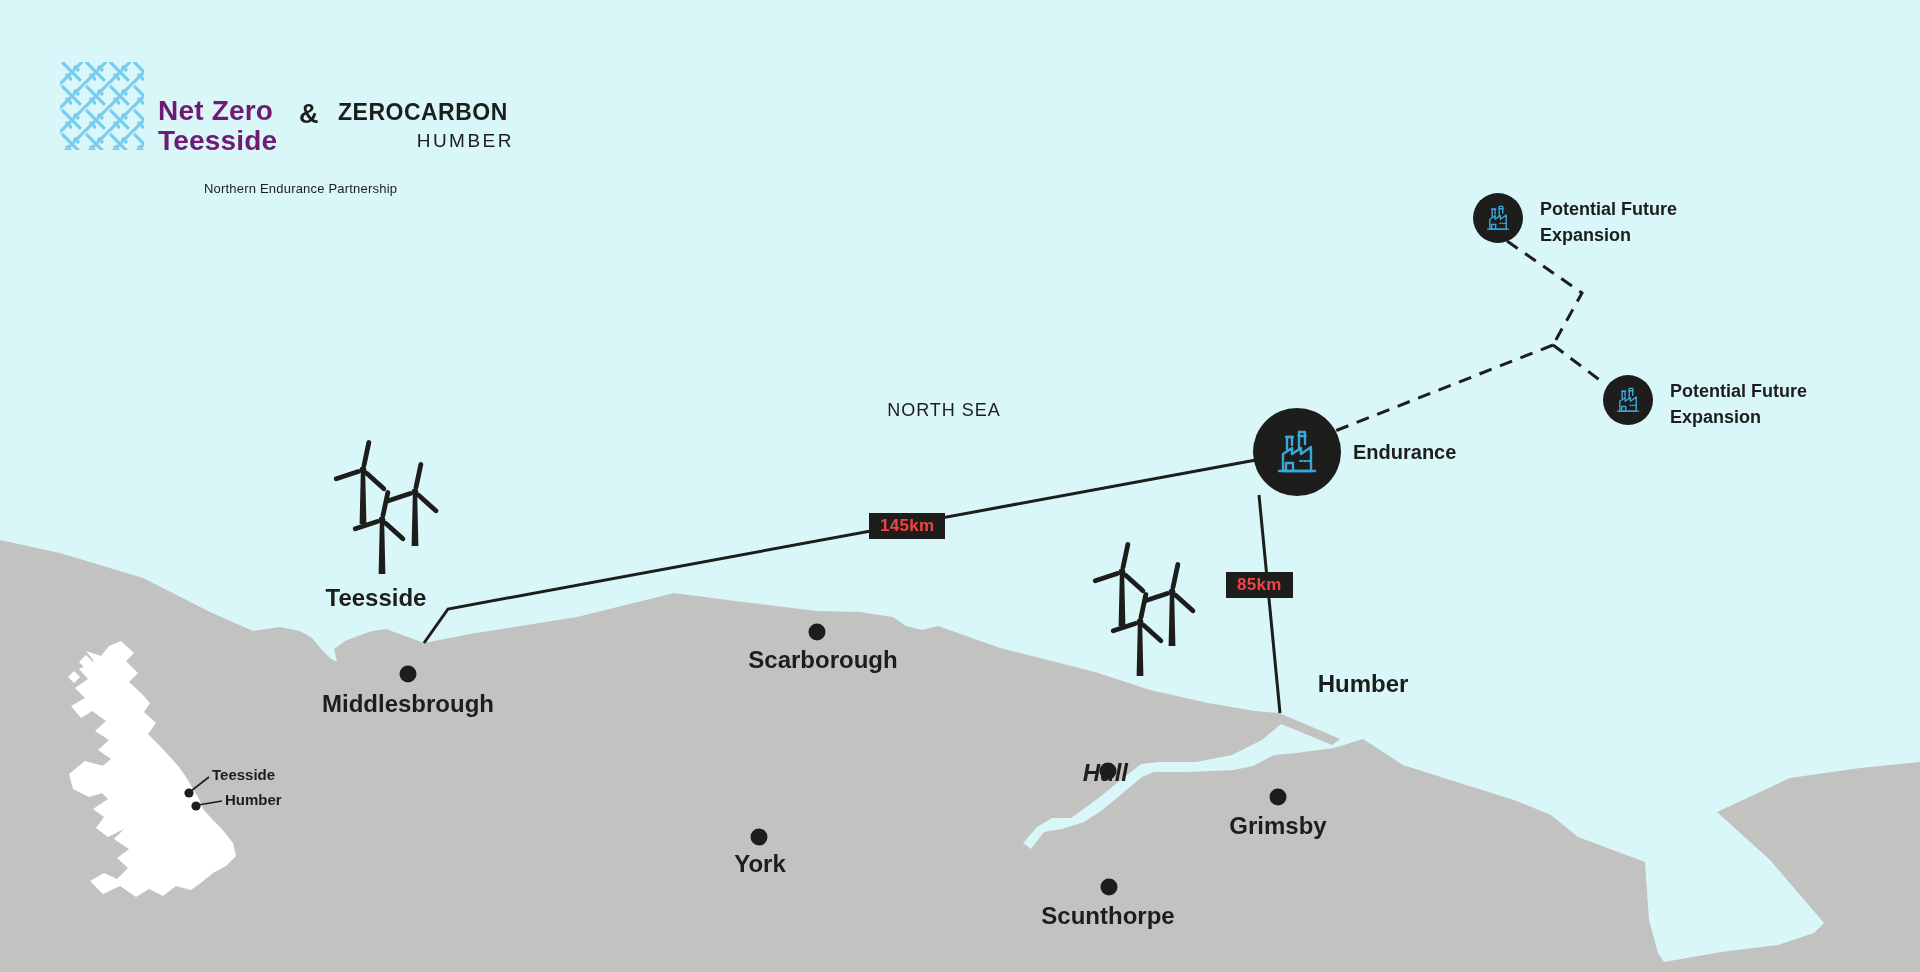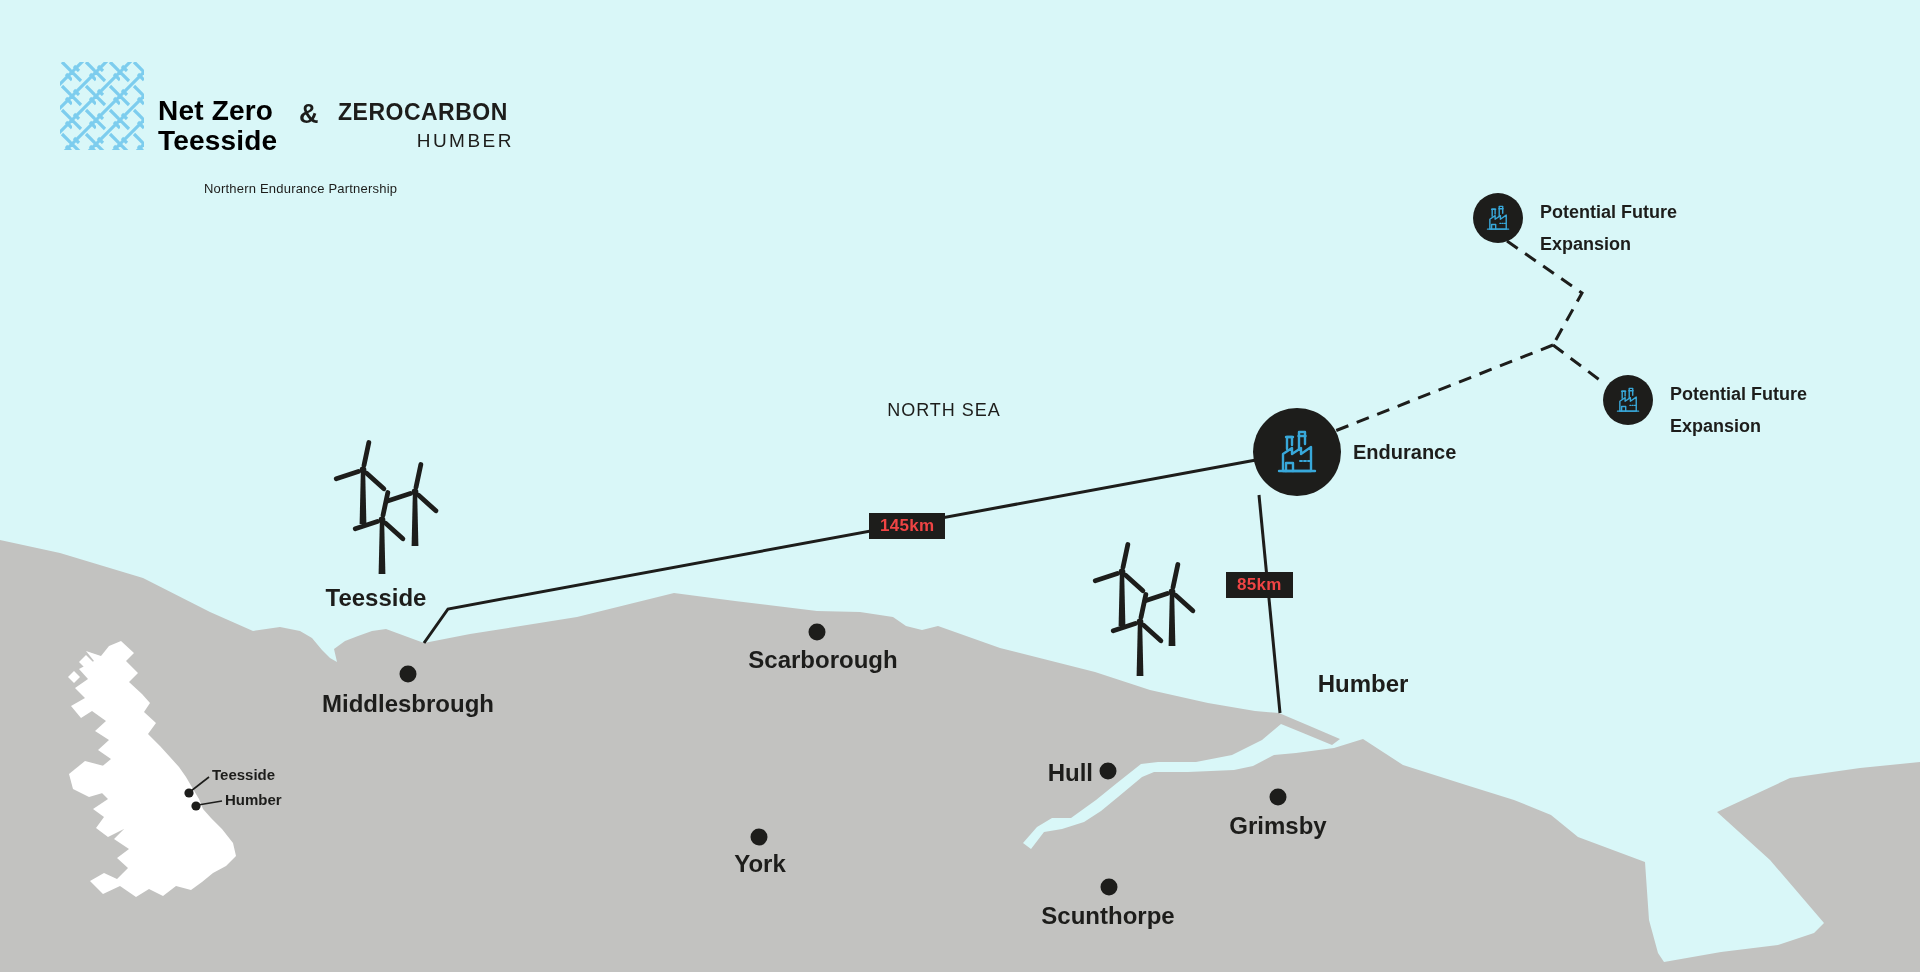--- a/index.html
+++ b/index.html
@@ -7,37 +7,37 @@
     position:relative;width:1920px;height:972px;overflow:hidden;
     background:#d9f7f8;
     font-family:"Liberation Sans",sans-serif;
     color:#1d1d1b;
   }
   .map-svg{position:absolute;left:0;top:0;width:1920px;height:972px;}
   .abs{position:absolute;white-space:nowrap;}
   .ctr{transform:translateX(-50%);text-align:center;}
 
   
-  .brand1{left:158px;top:96px;font-size:28px;line-height:30px;font-weight:700;color:#000000;letter-spacing:.2px;}
+  .brand1{left:158px;top:96px;font-size:28px;line-height:30px;font-weight:700;color:#701a75;letter-spacing:.2px;}
   .brand-amp{left:299px;top:99px;font-size:27px;font-weight:700;color:#1d1d1b;}
   .brand2a{left:338px;top:99px;font-size:23px;font-weight:800;color:#1d1d1b;letter-spacing:.5px;}
   .brand2b{left:338px;top:130px;width:176px;text-align:right;font-size:19px;font-weight:500;color:#1d1d1b;letter-spacing:2.5px;}
   .subtitle{left:204px;top:181px;font-size:13px;font-weight:500;color:#1d1d1b;letter-spacing:.2px;}
 
   .sea-label{left:944px;top:400px;font-size:18px;font-weight:400;letter-spacing:1px;}
   .region-label{font-size:24px;font-weight:700;}
   .city-label{font-size:24px;font-weight:700;}
   .small-label{font-size:15px;font-weight:600;}
 
   .badge{
     background:#1d1d1b;color:#ef4444;font-size:17px;font-weight:700;
     padding:3px 11px;letter-spacing:.3px;
   }
   .endurance-label{left:1353px;top:441px;font-size:20px;font-weight:700;}
-  .expansion-label{font-size:18px;line-height:32px;font-weight:700;white-space:normal;width:160px;}
+  .expansion-label{font-size:18px;line-height:26px;font-weight:700;white-space:normal;width:160px;}
 </style>
 </head>
 <body>
 
 <div class="stage">
 
   <svg class="map-svg" viewBox="0 0 1920 972">
     <defs>
       <pattern id="mazepat" width="24" height="24" patternUnits="userSpaceOnUse">
         <g fill="none" stroke="#7dcdee" stroke-width="3.2">
@@ -162,21 +162,21 @@
   <div class="abs brand2b">HUMBER</div>
   <div class="abs subtitle">Northern Endurance Partnership</div>
 
   <div class="abs ctr sea-label">NORTH SEA</div>
 
   <div class="abs ctr region-label" style="left:376px;top:584px;">Teesside</div>
   <div class="abs ctr region-label" style="left:1363px;top:670px;">Humber</div>
 
   <div class="abs ctr city-label" style="left:408px;top:690px;">Middlesbrough</div>
   <div class="abs ctr city-label" style="left:823px;top:646px;text-align:right;">Scarborough</div>
-  <div class="abs city-label" style="right:827px;top:759px;">Hull</div>
+  <div class="abs city-label" style="right:792px;top:759px;font-style:italic;">Hull</div>
   <div class="abs ctr city-label" style="left:760px;top:850px;">York</div>
   <div class="abs ctr city-label" style="left:1278px;top:812px;">Grimsby</div>
   <div class="abs ctr city-label" style="left:1108px;top:902px;">Scunthorpe</div>
 
   <div class="abs badge" style="left:869px;top:513px;">145km</div>
   <div class="abs badge" style="left:1226px;top:572px;">85km</div>
 
   <div class="abs endurance-label">Endurance</div>
 
   <div class="abs expansion-label" style="left:1540px;top:196px;">Potential Future Expansion</div>

